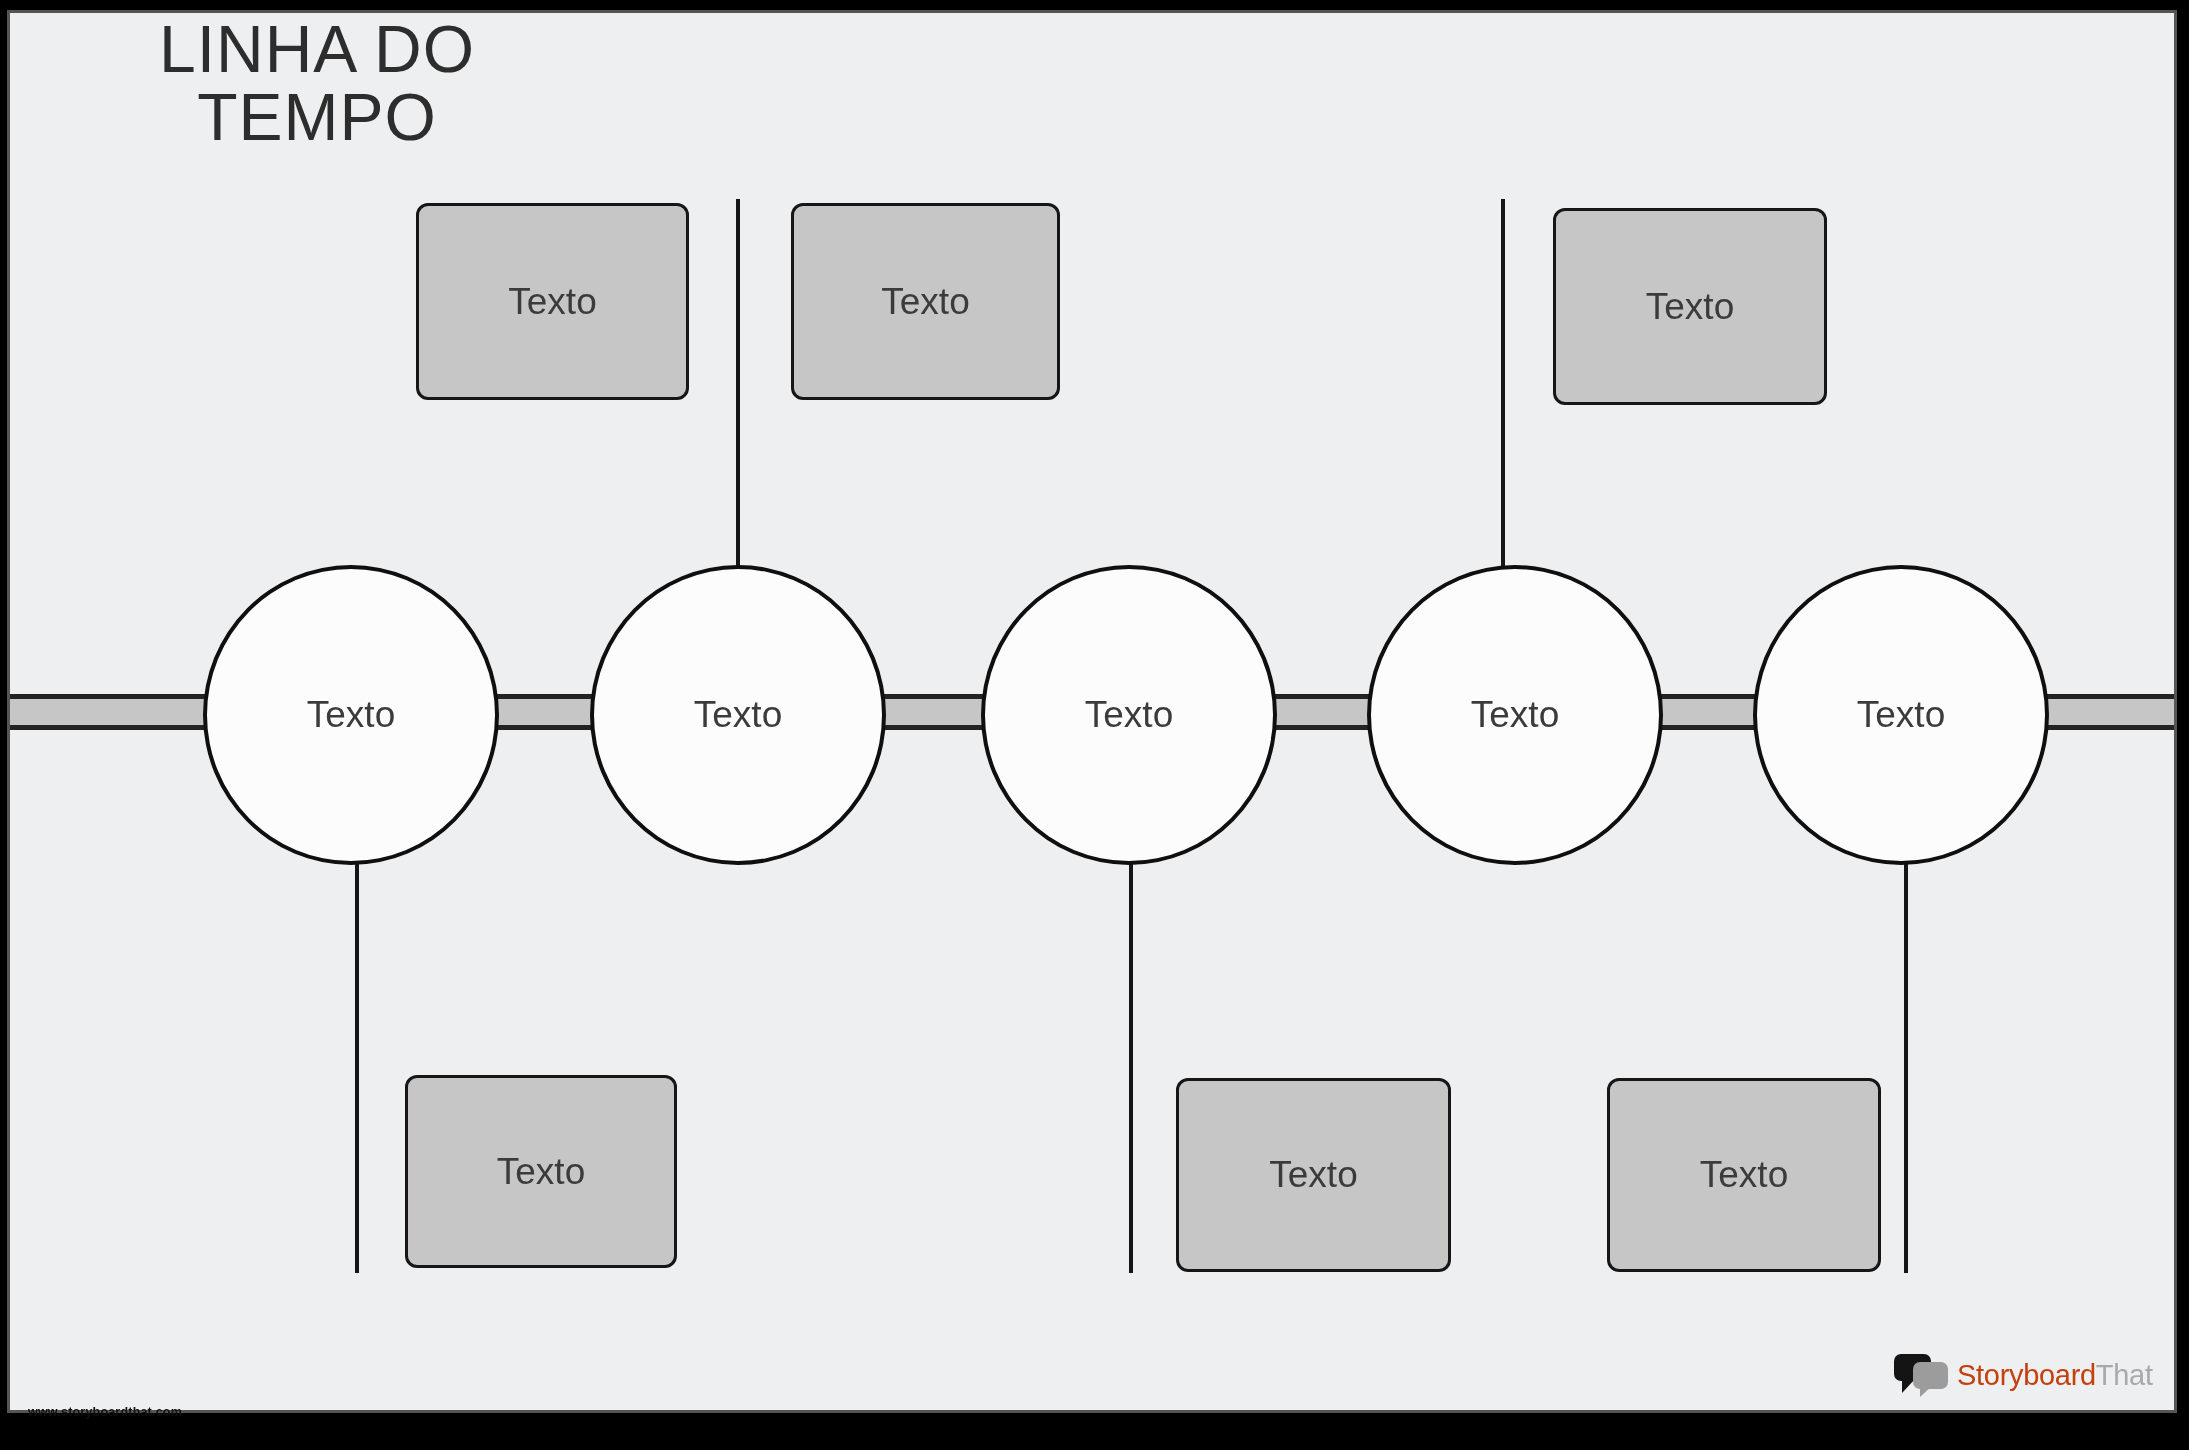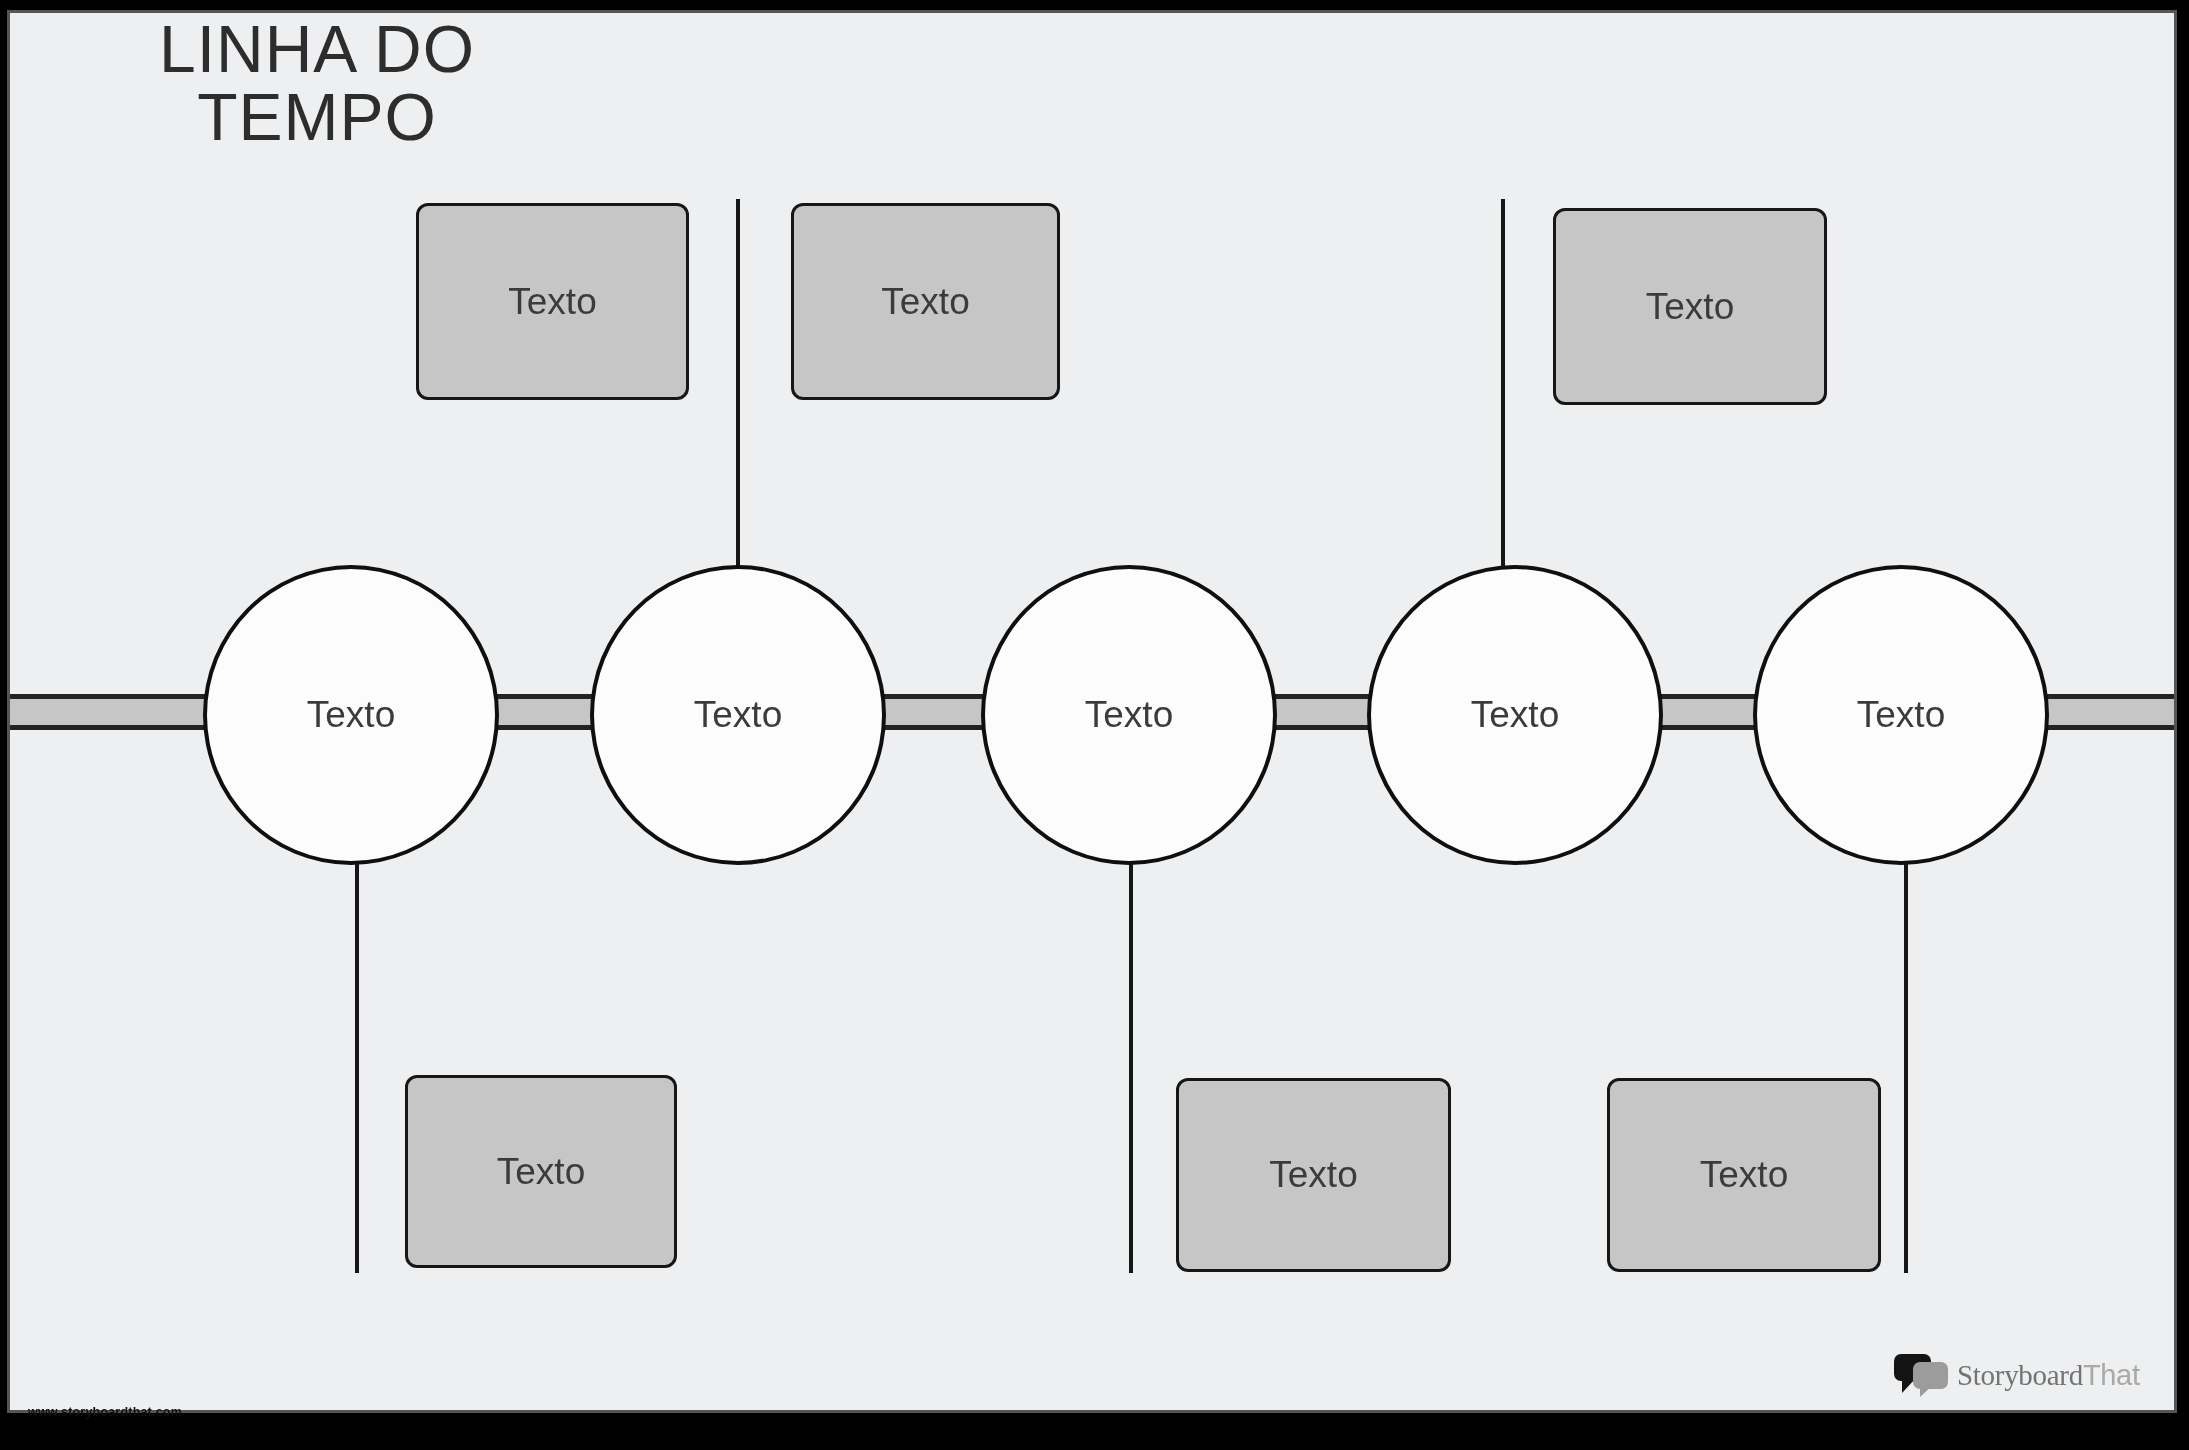--- a/index.html
+++ b/index.html
@@ -126,21 +126,21 @@
     width: 58px;
     height: 50px;
     margin-right: 7px;
   }
   .brand-text {
     font-size: 29px;
     font-weight: 500;
     letter-spacing: -0.3px;
     white-space: nowrap;
   }
-  .brand-black { color: #737373; font-family: Liberation Serif, serif; }
+  .brand-black { color: #c2410c; }
   .brand-gray  { color: #a9a9a9; text-align: center; }
 </style>
 </head>
 <body>
 
 <div class="page">
   <div class="canvas">
 
     <div class="page-title">
       <div>LINHA DO</div>

